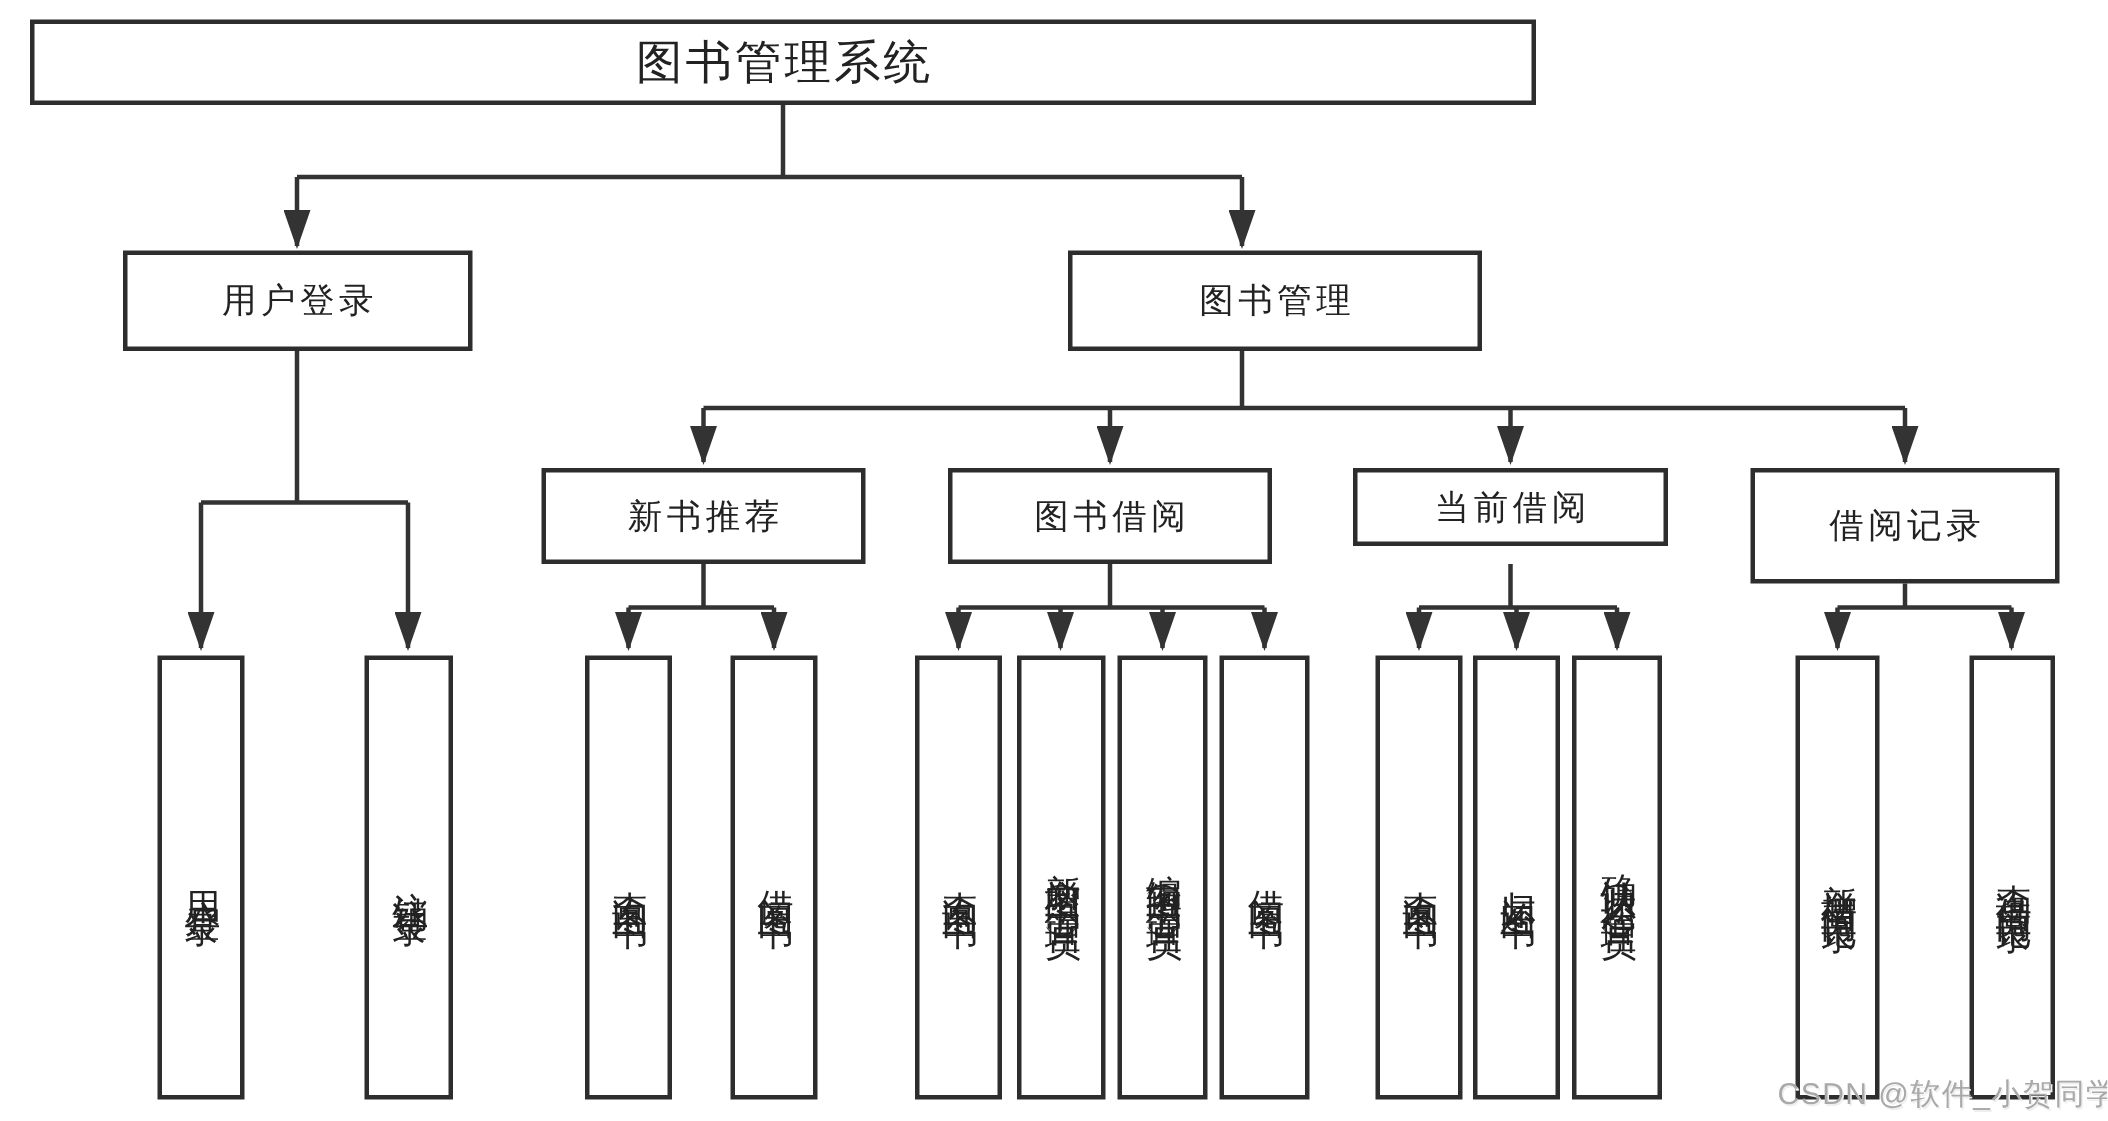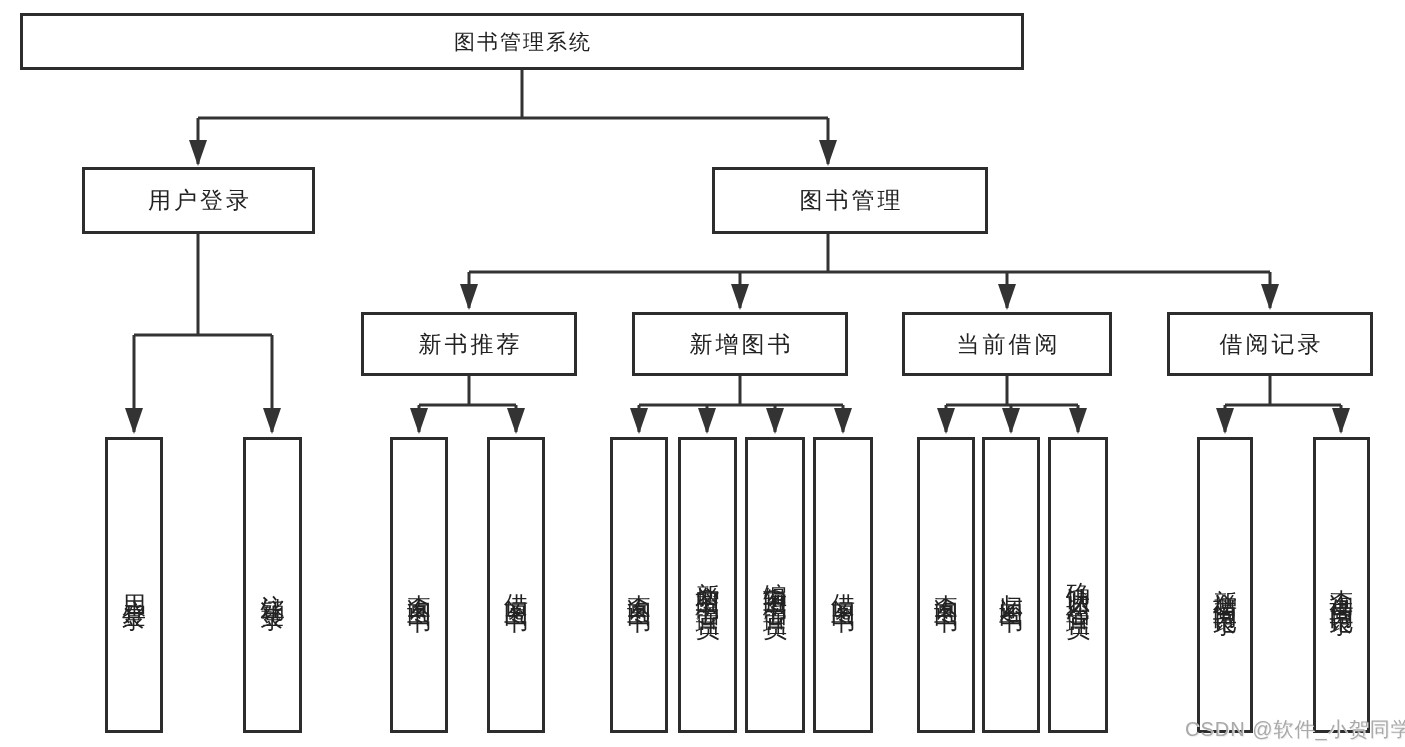--- a/index.html
+++ b/index.html
@@ -34,21 +34,21 @@
     text-align: center;
   }
   .h-box {
     font-size: 23px;
     letter-spacing: 3px;
     text-indent: 3px;
     line-height: 1;
     white-space: nowrap;
   }
   .root-box {
-    font-size: 21px;
+    font-size: 31px;
     letter-spacing: 2px;
     text-indent: 2px;
   }
   .v-box {
     writing-mode: vertical-rl;
     text-orientation: mixed;
     font-size: 24px;
     letter-spacing: 5px;
     line-height: 1;
   }
@@ -117,23 +117,23 @@
       <path d="M1341,405 V432" marker-end="url(#ah)"></path>
     </g>
   </svg>
 
   <div class="box h-box root-box" style="left:20px; top:13px; width:1004px; height:57px;">图书管理系统</div>
 
   <div class="box h-box" style="left:82px; top:167px; width:233px; height:67px;">用户登录</div>
   <div class="box h-box" style="left:712px; top:167px; width:276px; height:67px;">图书管理</div>
 
   <div class="box h-box" style="left:361px; top:312px; width:216px; height:64px;text-align:center;">新书推荐</div>
-  <div class="box h-box" style="left:632px; top:312px; width:216px; height:64px;">新增图书</div>
-  <div class="box h-box" style="left:902px; top:312px; width:210px; height:64px;">当前借阅</div>
-  <div class="box h-box" style="left:1167px; top:312px; width:206px; height:64px;">借阅记录</div>
+  <div class="box h-box" style="left:632px; top:312px; width:216px; height:64px;">图书借阅</div>
+  <div class="box h-box" style="left:902px; top:312px; width:210px; height:52px;">当前借阅</div>
+  <div class="box h-box" style="left:1167px; top:312px; width:206px; height:77px;">借阅记录</div>
 
   <div class="box v-box" style="left:105px; top:437px; width:58px; height:296px;">用户登录</div>
   <div class="box v-box" style="left:243px; top:437px; width:59px; height:296px;">注销登录</div>
 
   <div class="box v-box" style="left:390px; top:437px; width:58px; height:296px;">查询图书</div>
   <div class="box v-box" style="left:487px; top:437px; width:58px; height:296px;">借阅图书</div>
 
   <div class="box v-box" style="left:610px; top:437px; width:58px; height:296px;">查询图书</div>
   <div class="box v-box" style="left:678px; top:437px; width:59px; height:296px;">新增图书（管理员）</div>
   <div class="box v-box" style="left:745px; top:437px; width:60px; height:296px;">编辑图书（管理员）</div>

